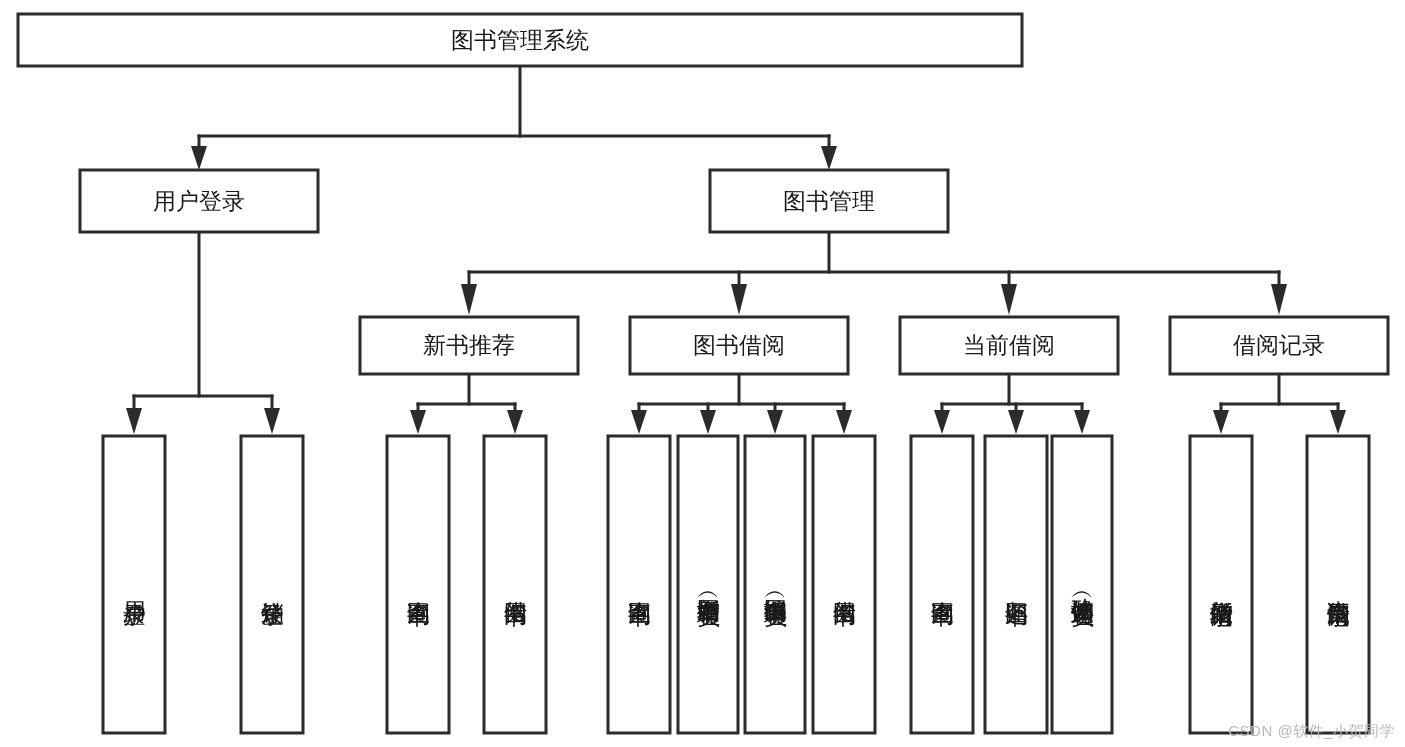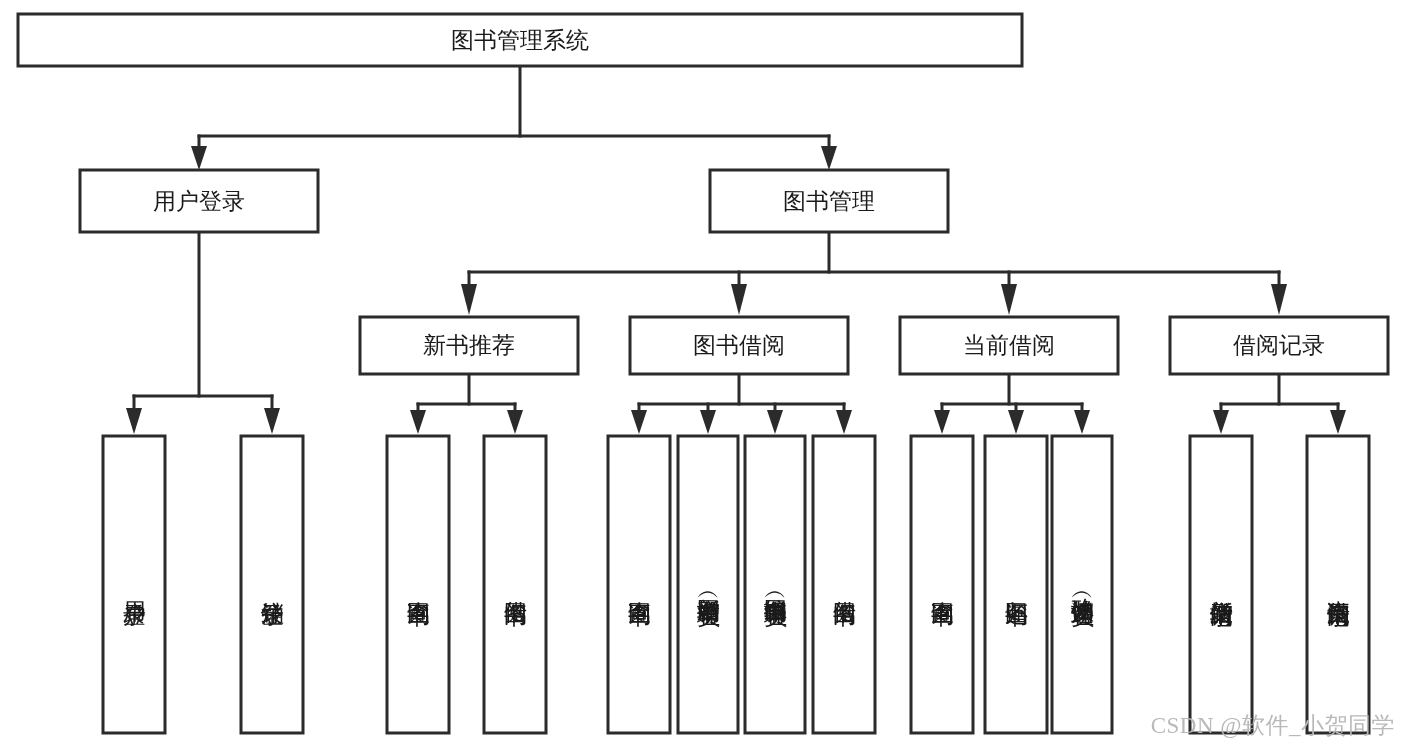--- a/index.html
+++ b/index.html
@@ -62,22 +62,22 @@
     justify-content: center;
     text-align: center;
     white-space: nowrap;
     pointer-events: none;
     user-select: none;
   }
   .watermark {
     position: absolute;
     right: 10px;
     bottom: 6px;
-    font-family: Liberation Serif, serif;
-    font-size: 23px;
+    font-family: Liberation Sans, sans-serif;
+    font-size: 15px;
     color: #b9b9b9;
     white-space: nowrap;
     letter-spacing: 0.5px;
     text-align: center;
   }
 </style>
 </head>
 <body>
 
 <div id="diagram-root">

